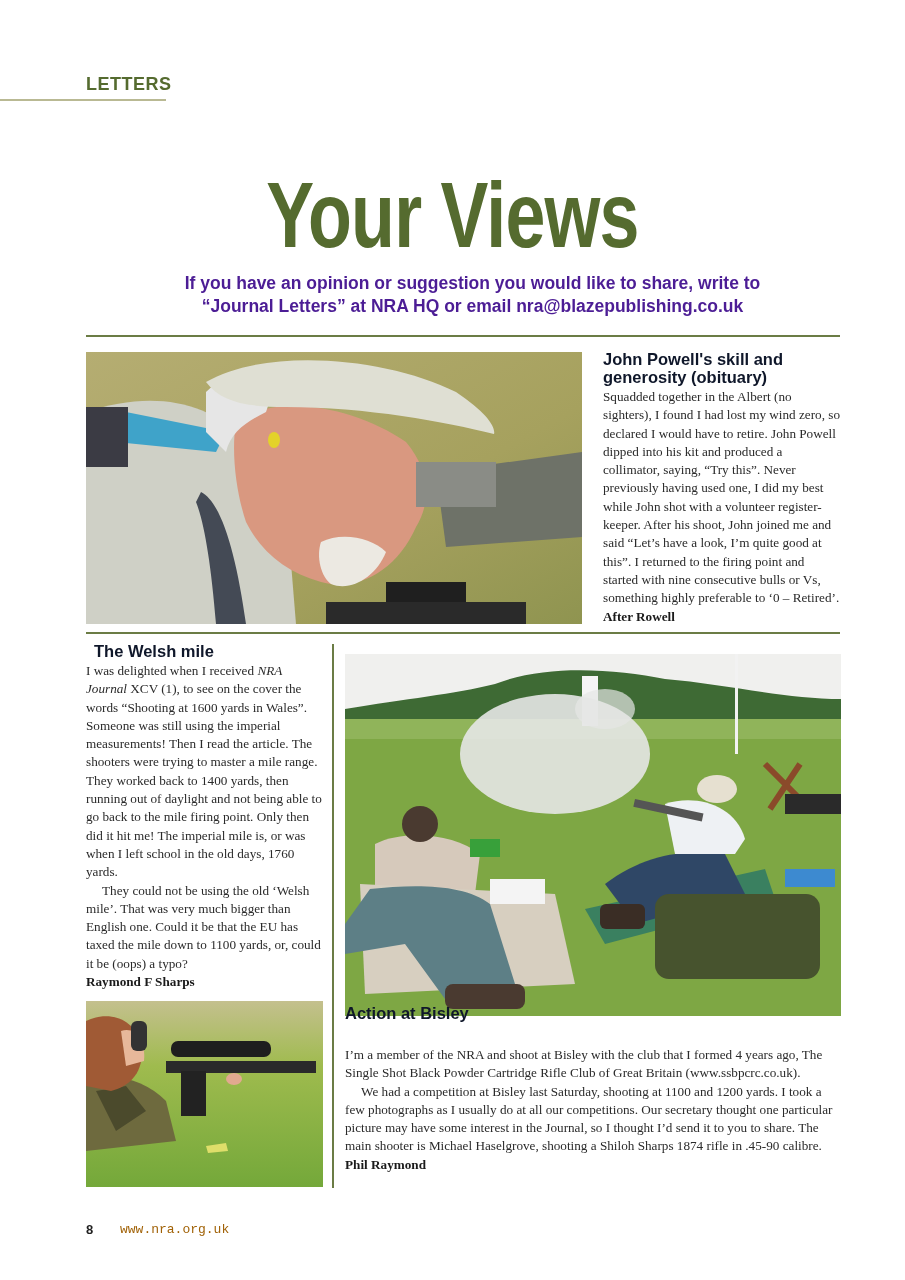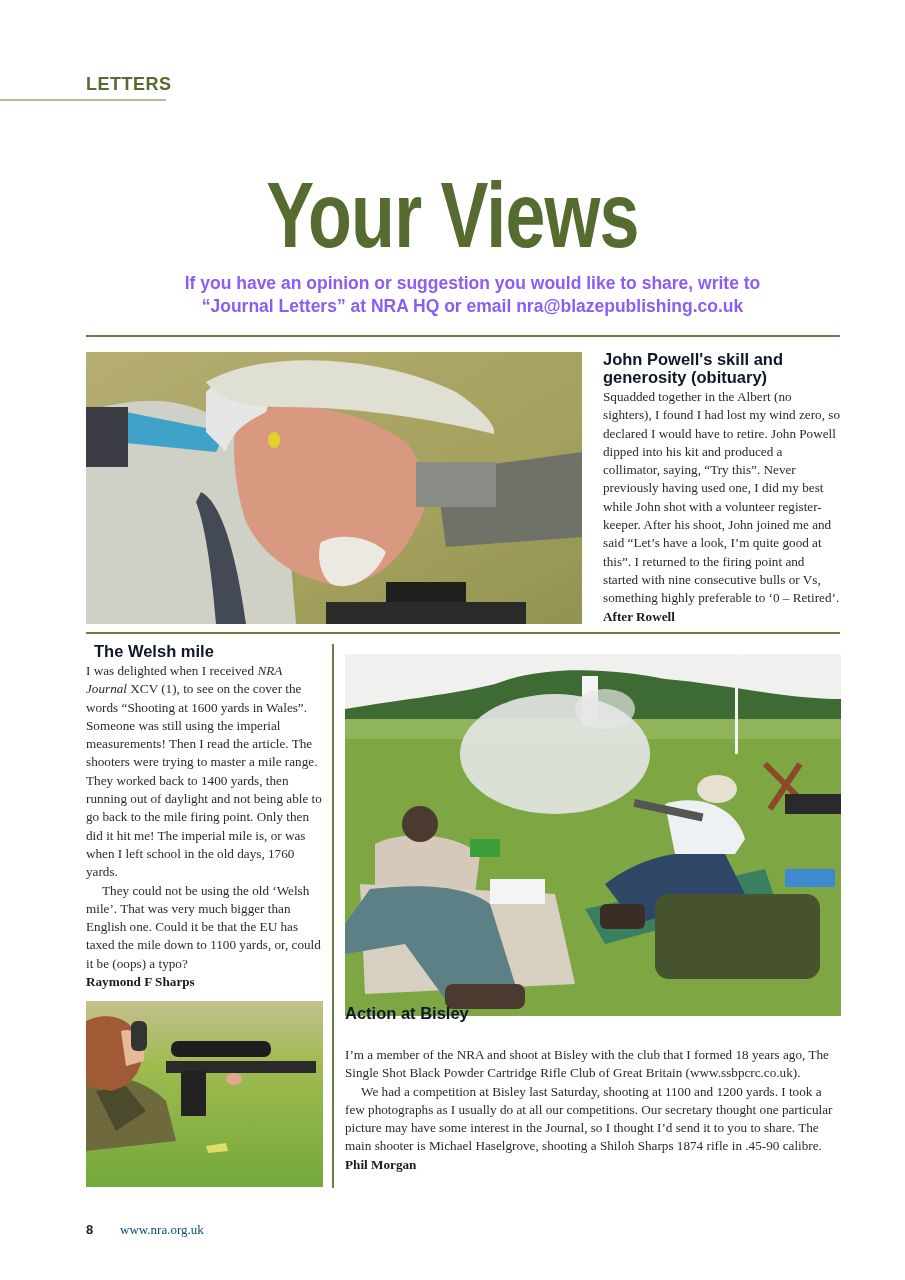--- a/index.html
+++ b/index.html
@@ -1,30 +1,30 @@
 <!DOCTYPE html>
 <html><head>
 <meta charset="utf-8">
 <style>
   html, body { margin:0; padding:0; background:#ffffff; }
   body { width:905px; height:1280px; position:relative; overflow:hidden; font-family:"DejaVu Serif", serif; color:#2a2a2a; }
   .section-label { position:absolute; left:86px; top:74px; font-family:"Liberation Sans", sans-serif; font-weight:bold; font-size:18px; color:#556b2f; letter-spacing:0.5px;text-align:right; }
   .section-rule { position:absolute; left:0; top:99px; width:166px; height:2px; background:#b9b993; }
   .page-title { position:absolute; left:0; width:905px; top:160px; text-align:center; font-family:"Liberation Sans", sans-serif; font-weight:bold; font-size:92px; color:#556b2f; transform:scaleX(0.78); letter-spacing:-1px; line-height:110px; }
-  .intro { position:absolute; left:110px; width:725px; top:272px; text-align:center; font-family:"Liberation Sans", sans-serif; font-weight:bold; font-size:17.5px; color:#8b5cf6; line-height:23px; }
+  .intro { position:absolute; left:110px; width:725px; top:272px; text-align:center; font-family:"Liberation Sans", sans-serif; font-weight:bold; font-size:17.5px; color:#4c1d95; line-height:23px; }
   .hrule { position:absolute; height:2px; background:#6b7c45; }
   .vrule { position:absolute; width:2px; background:#6b7c45; }
   .photo { position:absolute; overflow:hidden; }
   .art-title { position:absolute; font-family:"Liberation Sans", sans-serif; font-weight:bold; font-size:16.5px; line-height:18px; color:#0f172a; transform-origin:left top; }
   .body-text { position:absolute; font-family:"Liberation Serif", serif; font-size:13.2px; line-height:18.3px; color:#2a2a2a; }
   .body-text p { margin:0; }
   .body-text p.indent { text-indent:16px; }
   .sig { font-weight:bold; color:#1a1a1a; }
   .footer-num { position:absolute; left:86px; top:1222px; font-family:"Liberation Sans", sans-serif; font-weight:bold; font-size:13px; color:#222; }
-  .footer-url { position:absolute; left:120px; top:1222px; font-family:Liberation Serif, serif; font-size:13px; color:#0c4a6e; }
+  .footer-url { position:absolute; left:120px; top:1222px; font-family:Liberation Mono, monospace; font-size:13px; color:#a16207; }
 </style>
 </head>
 <body>
 
 <div class="section-label">LETTERS</div>
 <div class="section-rule"></div>
 
 <div class="page-title">Your Views</div>
 
 <div class="intro">
@@ -136,19 +136,19 @@
     <rect x="310" y="240" width="165" height="85" rx="14" fill="#47532e"></rect>
 
     <path d="M420 110 L460 150 M455 110 L425 155" stroke="#8a4a2a" stroke-width="6"></path>
     <rect x="440" y="140" width="56" height="20" fill="#2a2a2a"></rect>
     <rect x="440" y="215" width="50" height="18" fill="#3d8ad0"></rect>
   </svg>
 </div>
 
 <div class="art-title" style="left:345px; top:1004px; width:300px;">Action at Bisley</div>
 <div class="body-text" style="left:345px; top:1046px; width:496px;">
-  <p>I’m a member of the NRA and shoot at Bisley with the club that I formed 18 years ago, The Single Shot Black Powder Cartridge Rifle Club of Great Britain (www.ssbpcrc.co.uk).</p>
+  <p>I’m a member of the NRA and shoot at Bisley with the club that I formed 4 years ago, The Single Shot Black Powder Cartridge Rifle Club of Great Britain (www.ssbpcrc.co.uk).</p>
   <p class="indent">We had a competition at Bisley last Saturday, shooting at 1100 and 1200 yards. I took a few photographs as I usually do at all our competitions. Our secretary thought one particular picture may have some interest in the Journal, so I thought I’d send it to you to share. The main shooter is Michael Haselgrove, shooting a Shiloh Sharps 1874 rifle in .45-90 calibre.</p>
-  <p class="sig">Phil Morgan</p>
+  <p class="sig">Phil Raymond</p>
 </div>
 
 <div class="footer-num">8</div>
 <div class="footer-url">www.nra.org.uk</div>
 
 </body></html>

